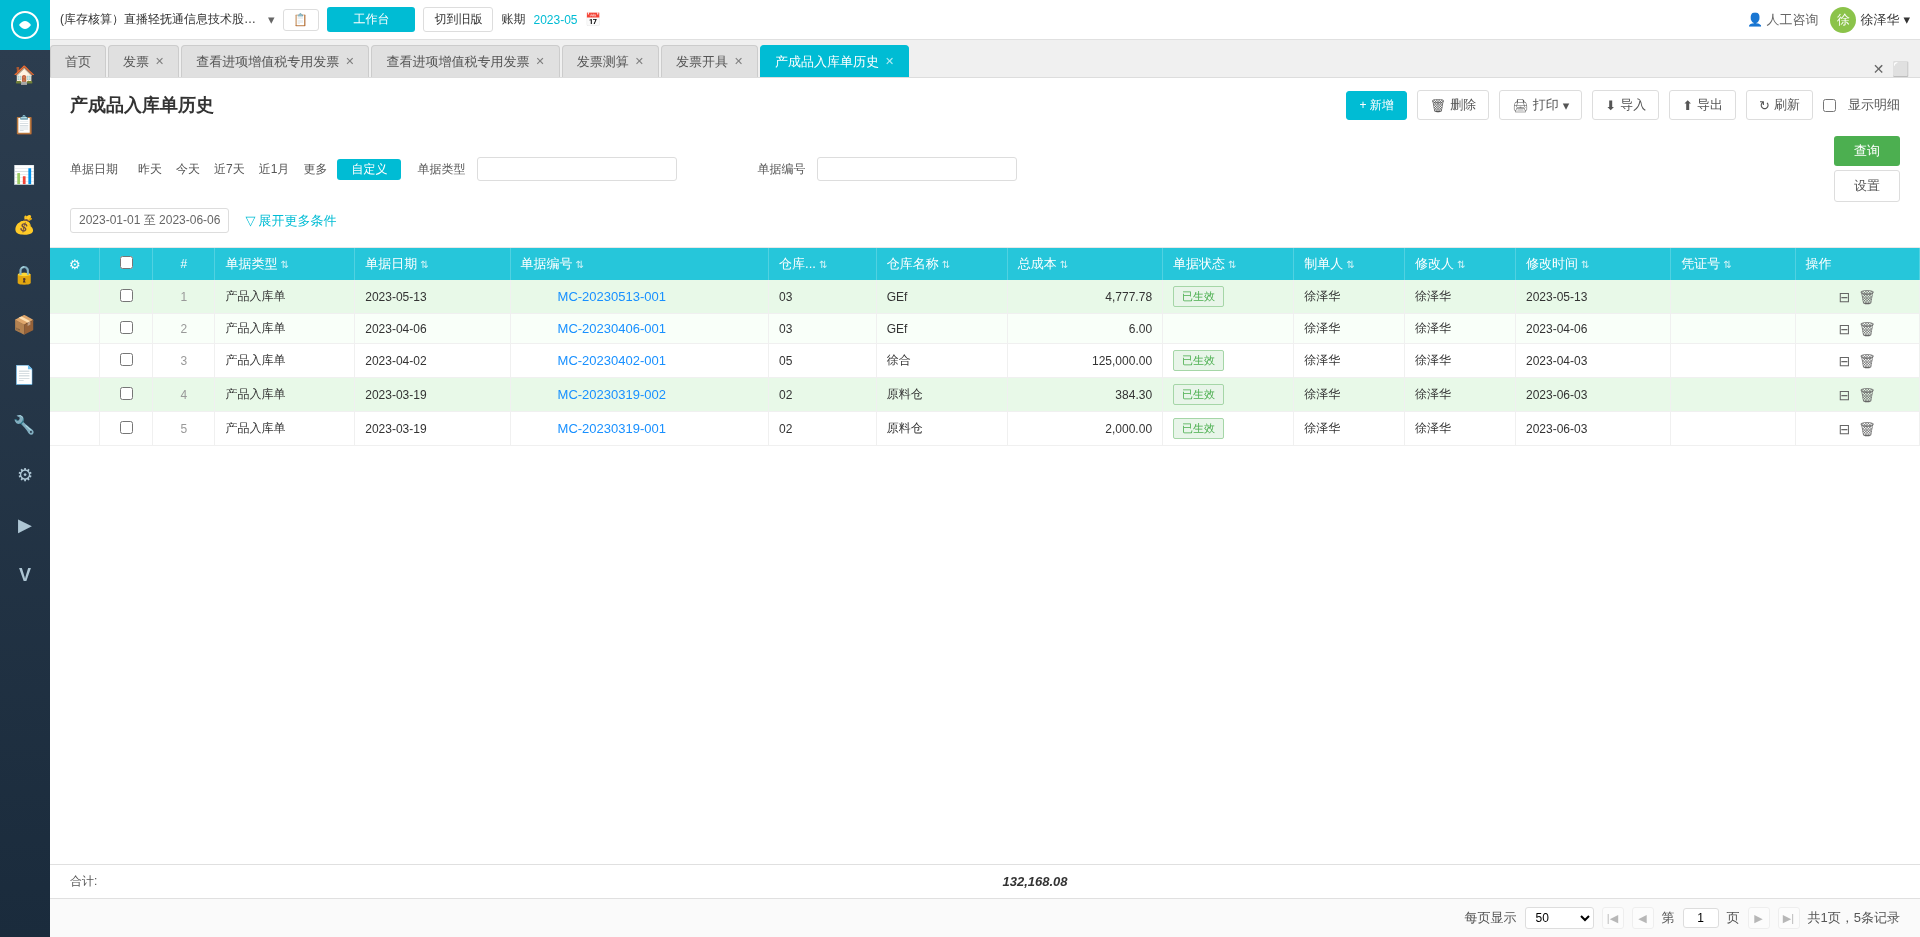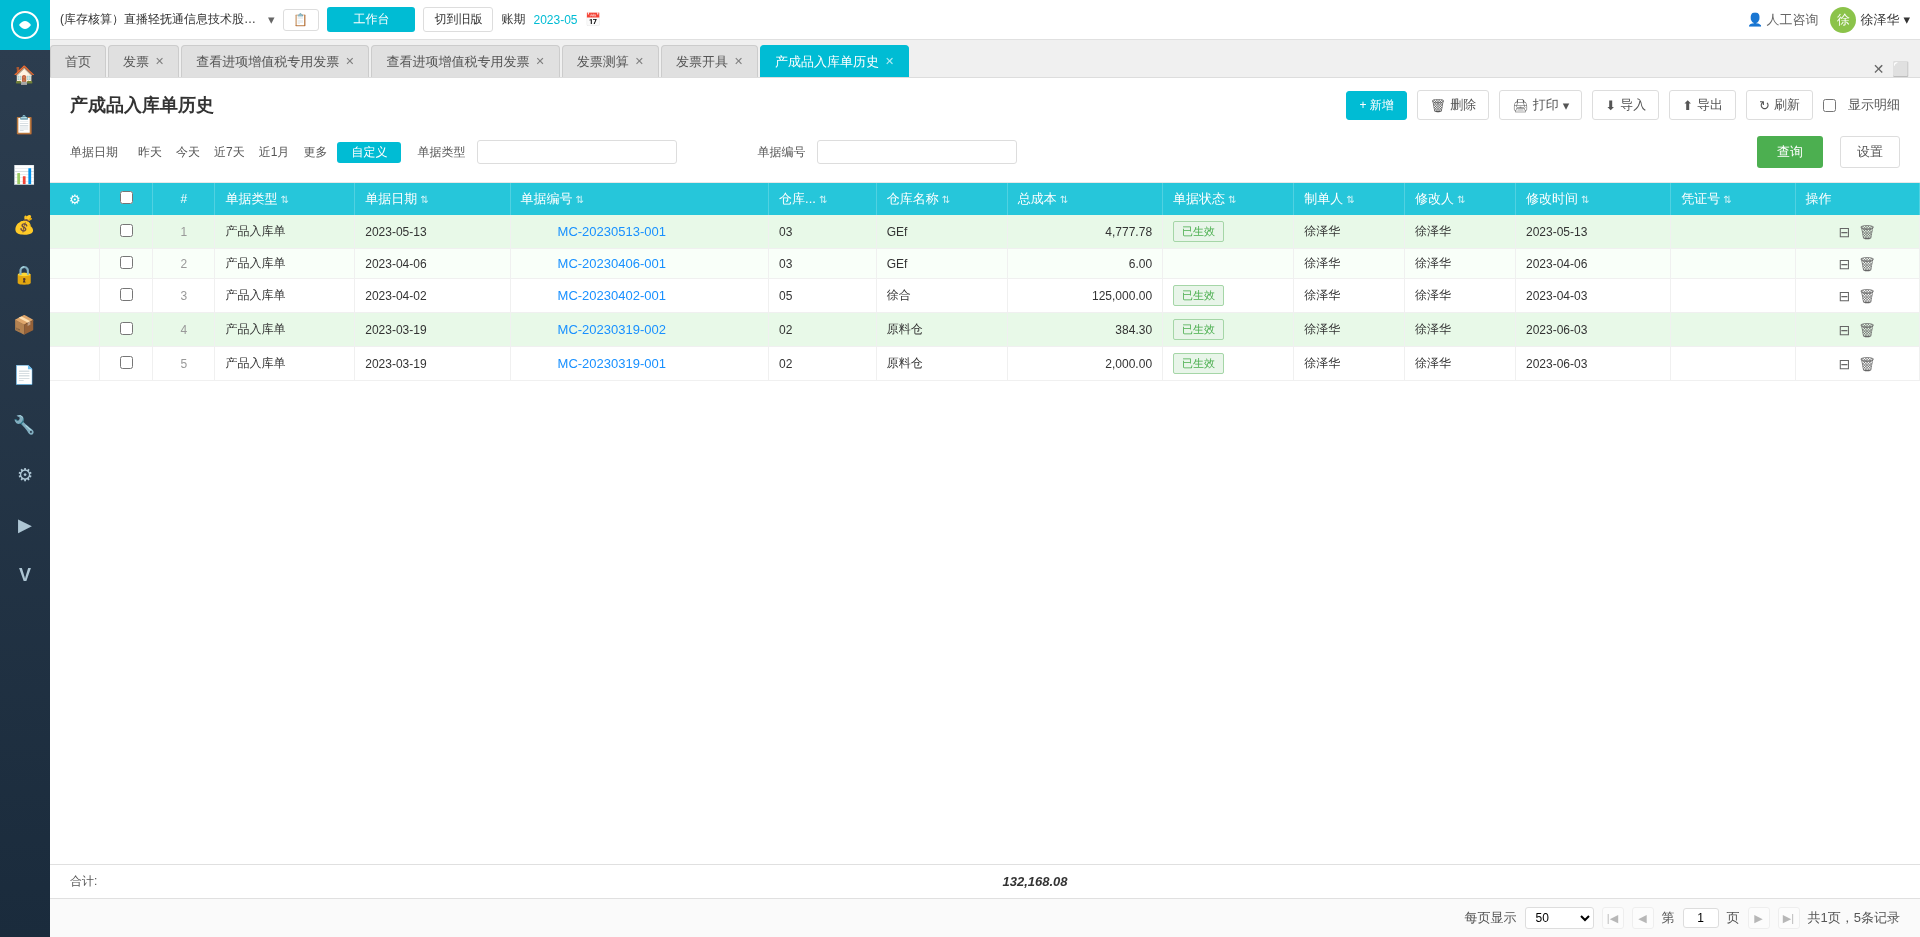--- a/index.html
+++ b/index.html
@@ -277,22 +277,22 @@
       background: white;
       color: #555;
       border: 1px solid #ddd;
       padding: 6px 16px;
       border-radius: 3px;
       cursor: pointer;
       font-size: 13px;
     }
     .filter-actions-right {
       display: flex;
-      flex-direction: row;
-      gap: 17px;
+      flex-direction: column;
+      gap: 4px;
       margin-left: auto;
       border-radius: 8px;
     }
 
     
     .table-container {
       flex: 1;
       overflow: auto;
       padding: 0 0;
     }
@@ -547,20 +547,27 @@
             </select>
           </div>
           <span class="filter-label">单据编号</span>
           <input class="filter-input" type="text" placeholder="" style="">
         </div>
         <div class="filter-actions-right">
           <button class="search-btn">查询</button>
           <button class="reset-btn">设置</button>
         </div>
       </div>
+      <div class="filter-row">
+        <span class="filter-date-range">2023-01-01 至 2023-06-06</span>
+        <span class="expand-btn">
+          <span>▽</span>
+          <span>展开更多条件</span>
+        </span>
+      </div>
     </div>
 
     <div class="table-container">
       <table>
         <thead>
           <tr>
             <th class="col-checkbox">
               <span>⚙</span>
             </th>
             <th class="col-checkbox">

